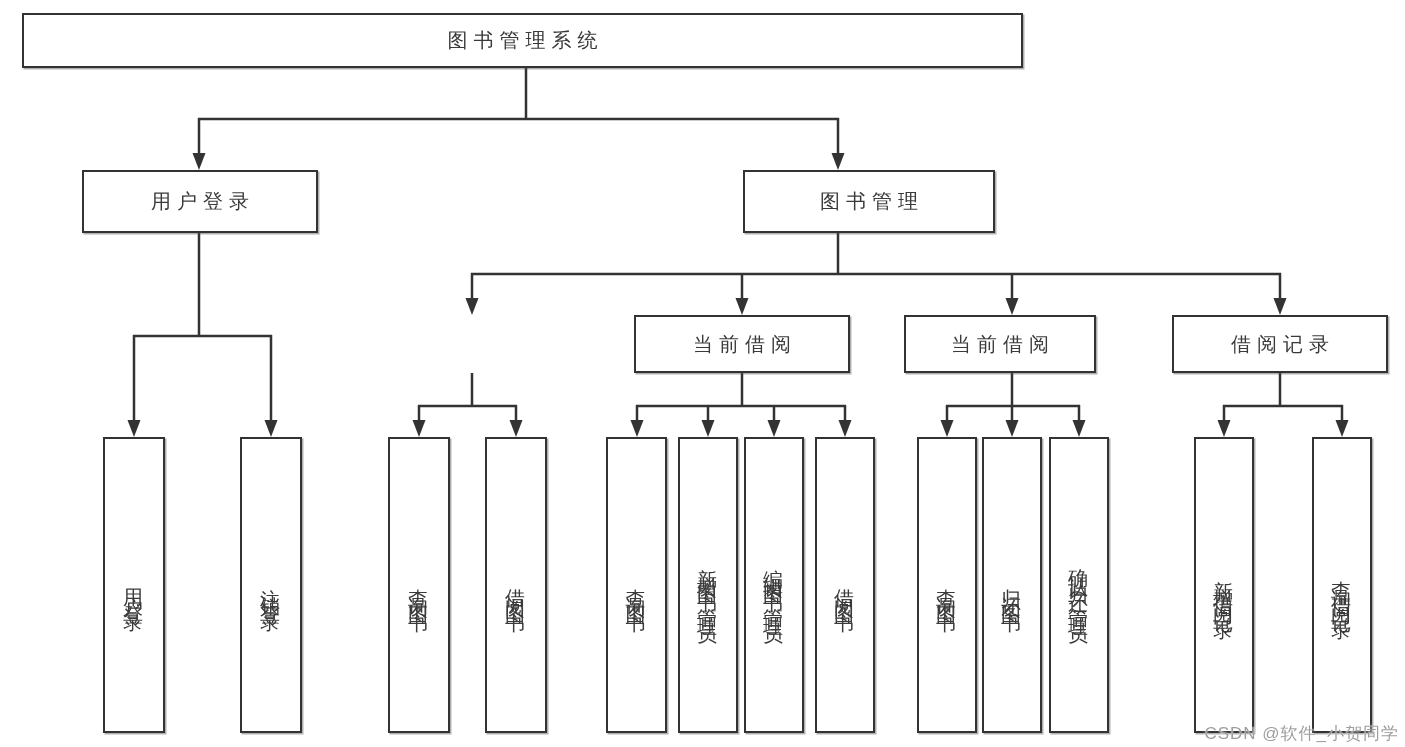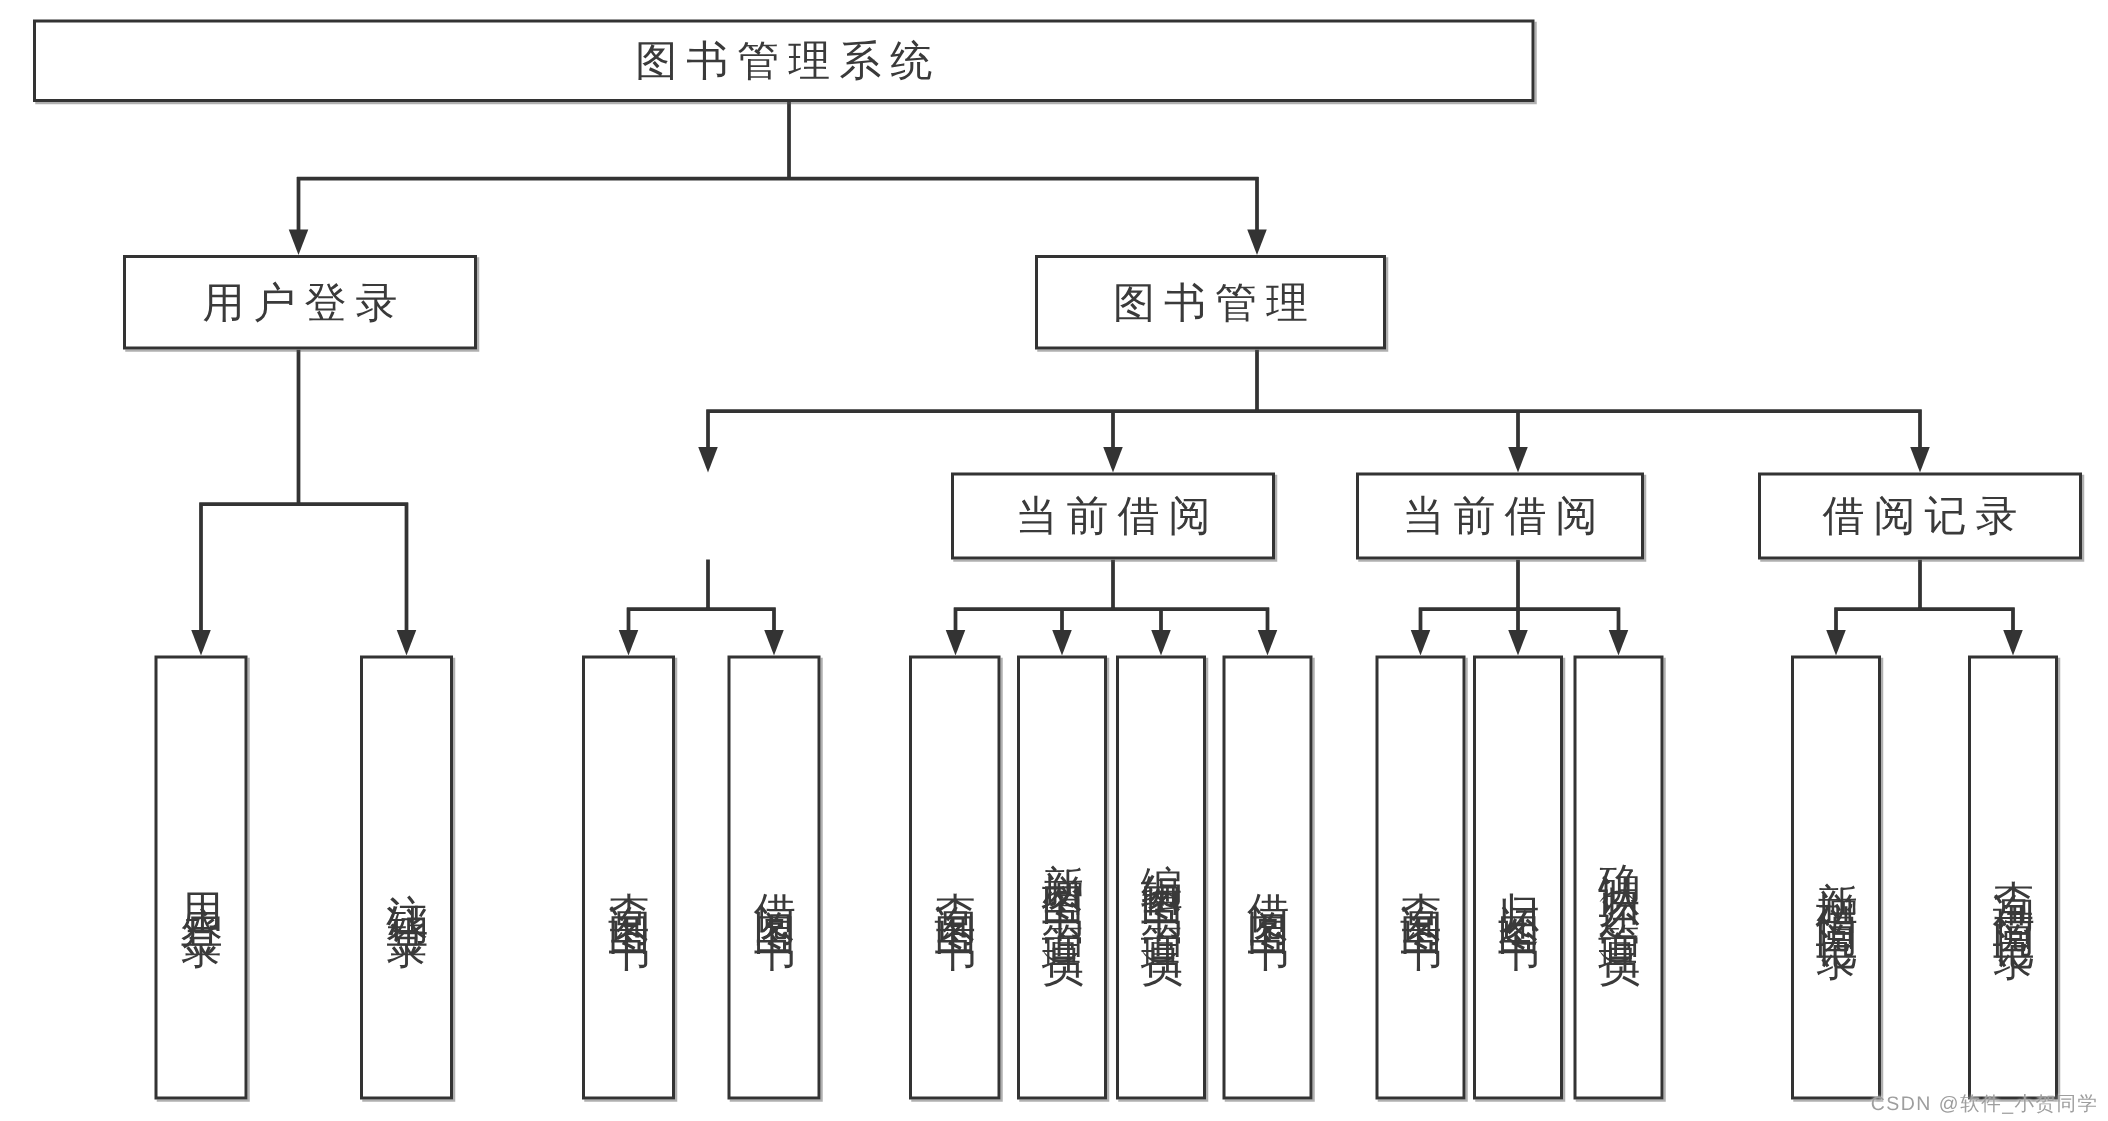--- a/index.html
+++ b/index.html
@@ -21,38 +21,38 @@
     position: absolute;
     background: #ffffff;
     border: 2px solid #333333;
     box-shadow: 1.5px 1.5px 0 rgba(80,80,80,0.45);
     box-sizing: border-box;
     display: flex;
     align-items: center;
     justify-content: center;
   }
   .lbl {
-    font-size: 28px;
+    font-size: 20px;
     color: #3a3a3a;
     letter-spacing: 6px;
     white-space: nowrap;
     padding-left: 6px; 
   }
   .node.v .lbl {
     writing-mode: vertical-rl;
     text-orientation: mixed;
     letter-spacing: 8px;
     padding-left: 0;
     padding-top: 8px; 
   }
   #watermark {
     position: absolute;
     right: 6px;
     bottom: 2px;
-    font-size: 13px;
+    font-size: 17px;
     letter-spacing: 1px;
     color: #9e9e9e;
     text-shadow: 0 0 2px #ffffff;
   }
 </style>
 </head>
 <body>
 
 <div id="stage">
 
@@ -89,21 +89,21 @@
     </g>
   </svg>
 
   <div class="node" style="left:22px;top:13px;width:1001px;height:55px">
     <span class="lbl">图书管理系统</span>
   </div>
 
   <div class="node" style="left:82px;top:170px;width:236px;height:63px">
     <span class="lbl">用户登录</span>
   </div>
-  <div class="node" style="left:690px;top:170px;width:234px;height:63px">
+  <div class="node" style="left:743px;top:170px;width:252px;height:63px">
     <span class="lbl">图书管理</span>
   </div>
 
   <div class="node" style="left:634px;top:315px;width:216px;height:58px">
     <span class="lbl">当前借阅</span>
   </div>
   <div class="node" style="left:904px;top:315px;width:192px;height:58px">
     <span class="lbl">当前借阅</span>
   </div>
   <div class="node" style="left:1172px;top:315px;width:216px;height:58px">

